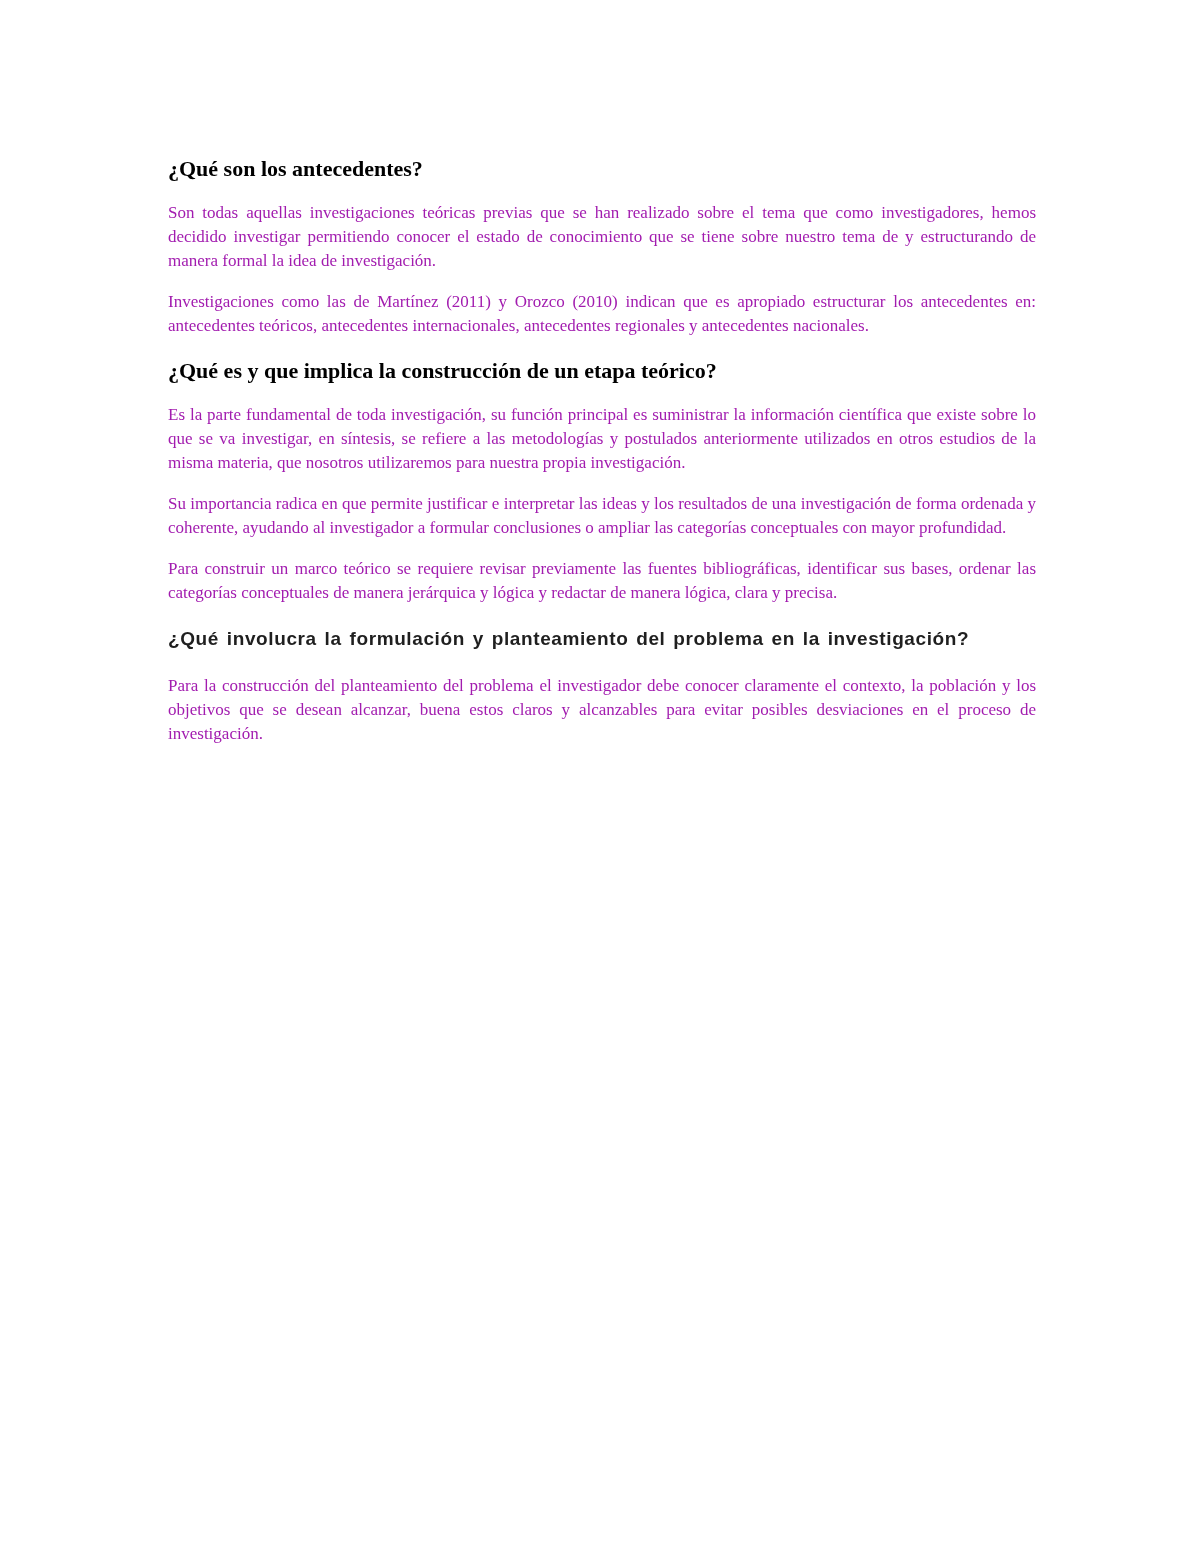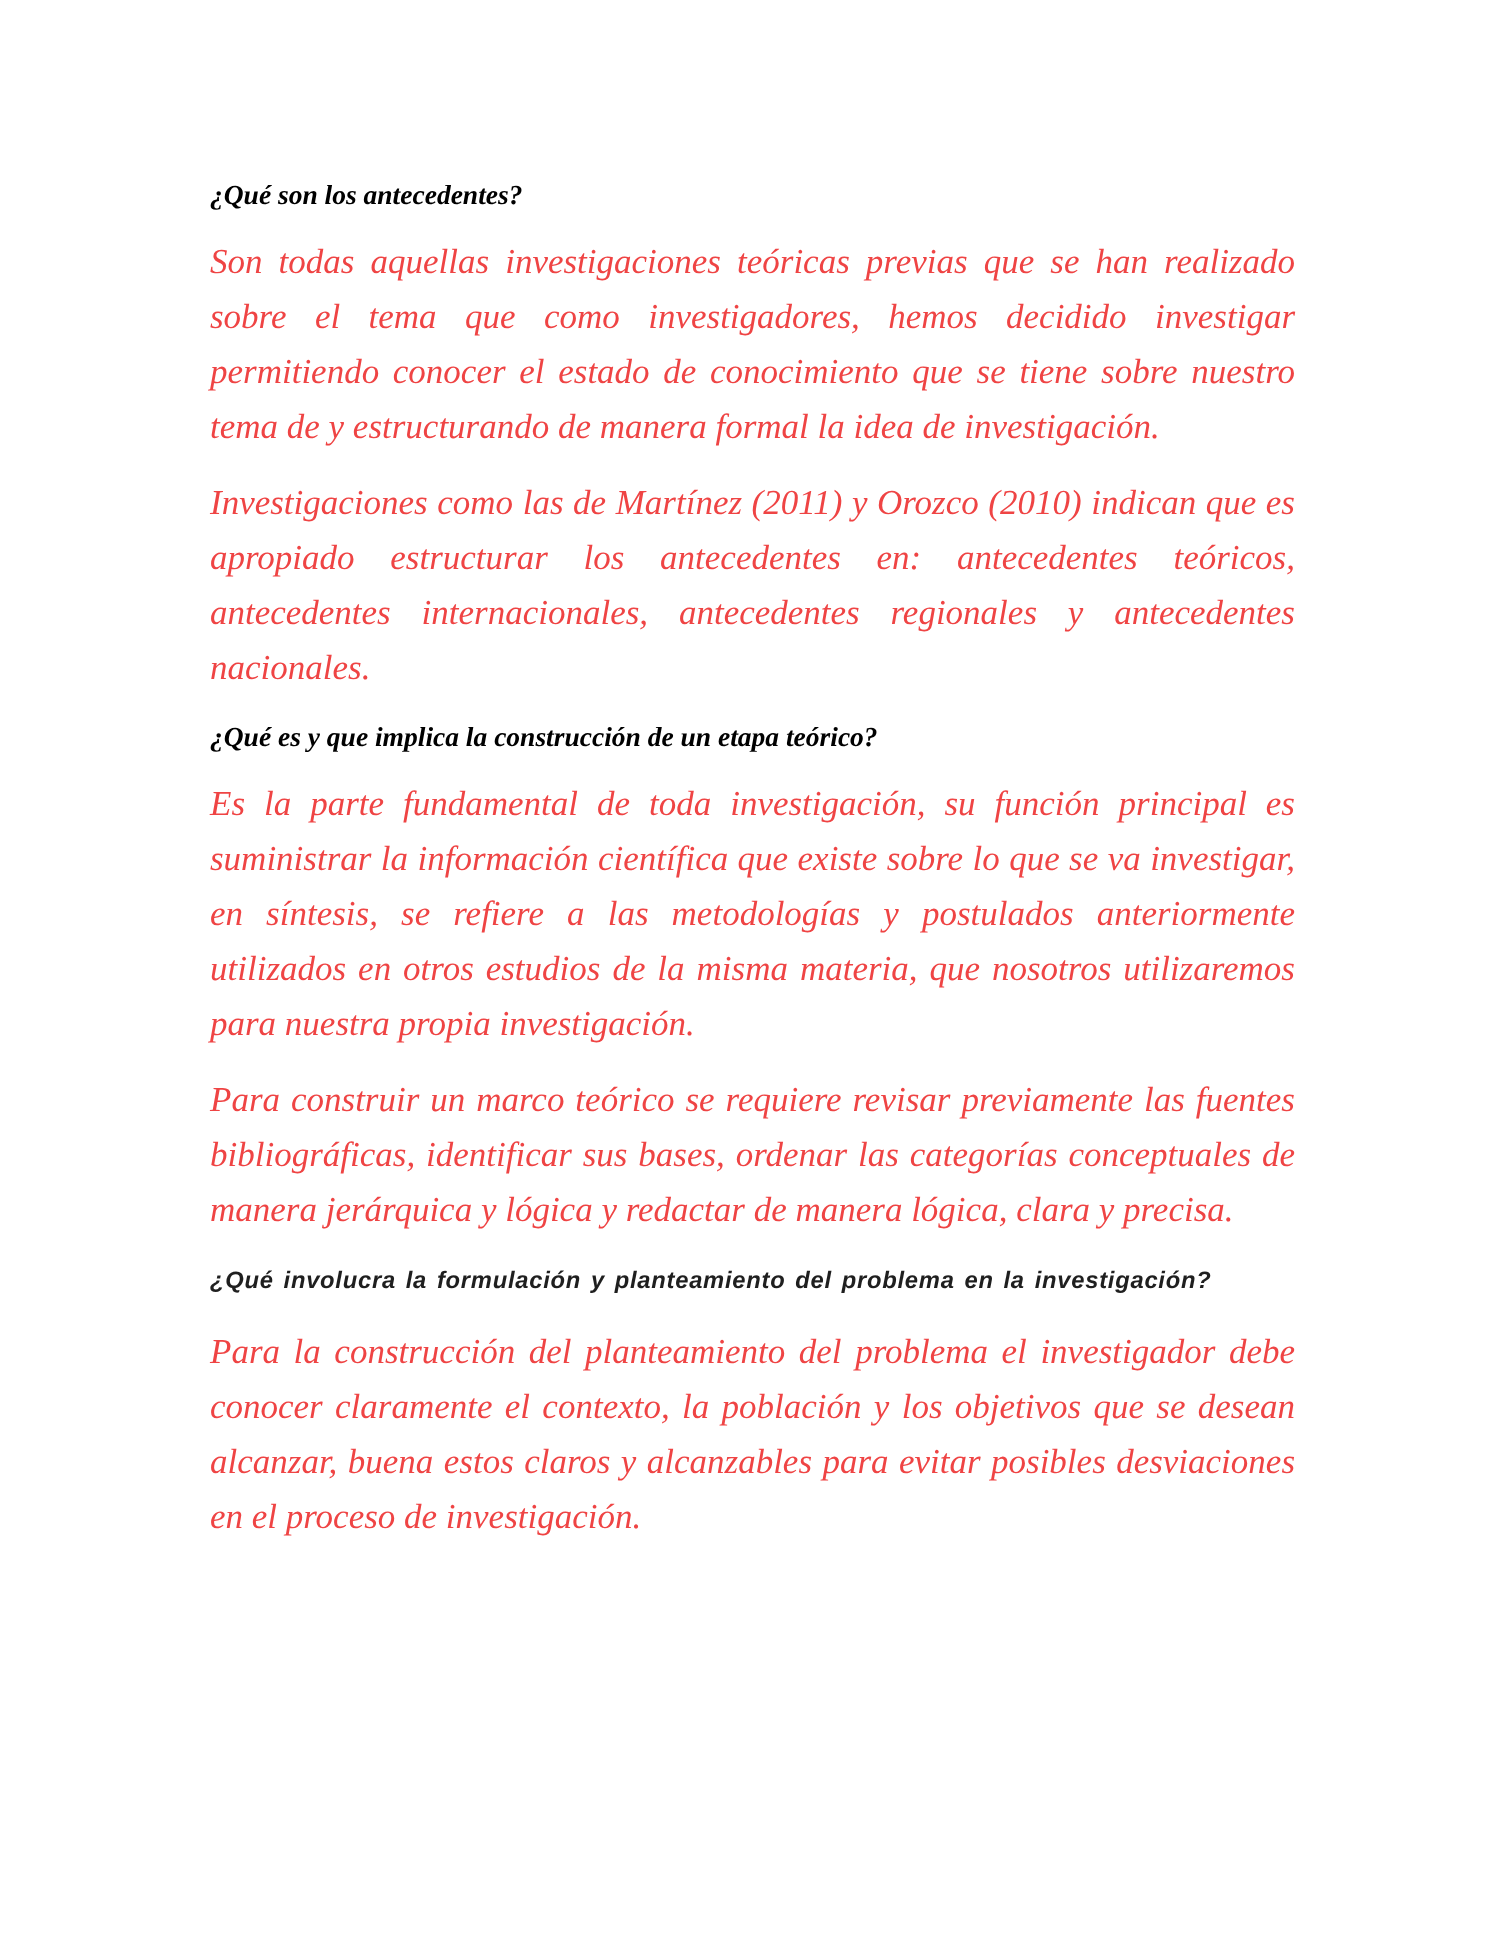--- a/index.html
+++ b/index.html
@@ -8,39 +8,38 @@
     position: relative;
     width: 1200px;
     height: 1553px;
     background: #ffffff;
     overflow: hidden;
     margin: 0 auto;
   }
   .content {
     position: absolute;
     left: 168px;
-    top: 140px;
+    top: 153px;
     width: 868px;
-    font-style: italic;
   }
   .heading_serif {
     font-family: "Liberation Serif", "DejaVu Serif", serif;
     font-size: 22px;
     line-height: 32px;
     font-weight: bold;
     color: #000000;
     text-align: left;
     margin: 0 0 16px 0;
   }
   .paragraph {
     font-family: "Liberation Serif", "DejaVu Serif", serif;
-    font-size: 28px;
-    line-height: 44px;
+    font-size: 17px;
+    line-height: 24px;
     font-weight: normal;
-    color: #ef4444;
+    color: #a21caf;
     text-align: justify;
     margin: 0 0 17px 0;
   }
   .heading_sans {
     font-family: "Liberation Sans", "DejaVu Sans", sans-serif;
     font-size: 19px;
     line-height: 34px;
     font-weight: bold;
     color: #1f1f1f;
     letter-spacing: 0.6px;
@@ -54,17 +53,18 @@
 </head>
 <body>
 
 <div class="page">
   <div class="content" id="document-content">
       <h2 class="heading_serif">¿Qué son los antecedentes?</h2>
       <p class="paragraph">Son todas aquellas investigaciones teóricas previas que se han realizado sobre el tema que como investigadores, hemos decidido investigar permitiendo conocer el estado de conocimiento que se tiene sobre nuestro tema de y estructurando de manera formal la idea de investigación.</p>
       <p class="paragraph">Investigaciones como las de Martínez (2011) y Orozco (2010) indican que es apropiado estructurar los antecedentes en: antecedentes teóricos, antecedentes internacionales, antecedentes regionales y antecedentes nacionales.</p>
       <h2 class="heading_serif">¿Qué es y que implica la construcción de un etapa teórico?</h2>
       <p class="paragraph">Es la parte fundamental de toda investigación, su función principal es suministrar la información científica que existe sobre lo que se va investigar, en síntesis, se refiere a las metodologías y postulados anteriormente utilizados en otros estudios de la misma materia, que nosotros utilizaremos para nuestra propia investigación.</p>
+      <p class="paragraph">Su importancia radica en que permite justificar e interpretar las ideas y los resultados de una investigación de forma ordenada y coherente, ayudando al investigador a formular conclusiones o ampliar las categorías conceptuales con mayor profundidad.</p>
       <p class="paragraph">Para construir un marco teórico se requiere revisar previamente las fuentes bibliográficas, identificar sus bases, ordenar las categorías conceptuales de manera jerárquica y lógica y redactar de manera lógica, clara y precisa.</p>
       <h2 class="heading_sans">¿Qué involucra la formulación y planteamiento del problema en la investigación?</h2>
       <p class="paragraph">Para la construcción del planteamiento del problema el investigador debe conocer claramente el contexto, la población y los objetivos que se desean alcanzar, buena estos claros y alcanzables para evitar posibles desviaciones en el proceso de investigación.</p>
     </div>
 </div>
 
 </body></html>

